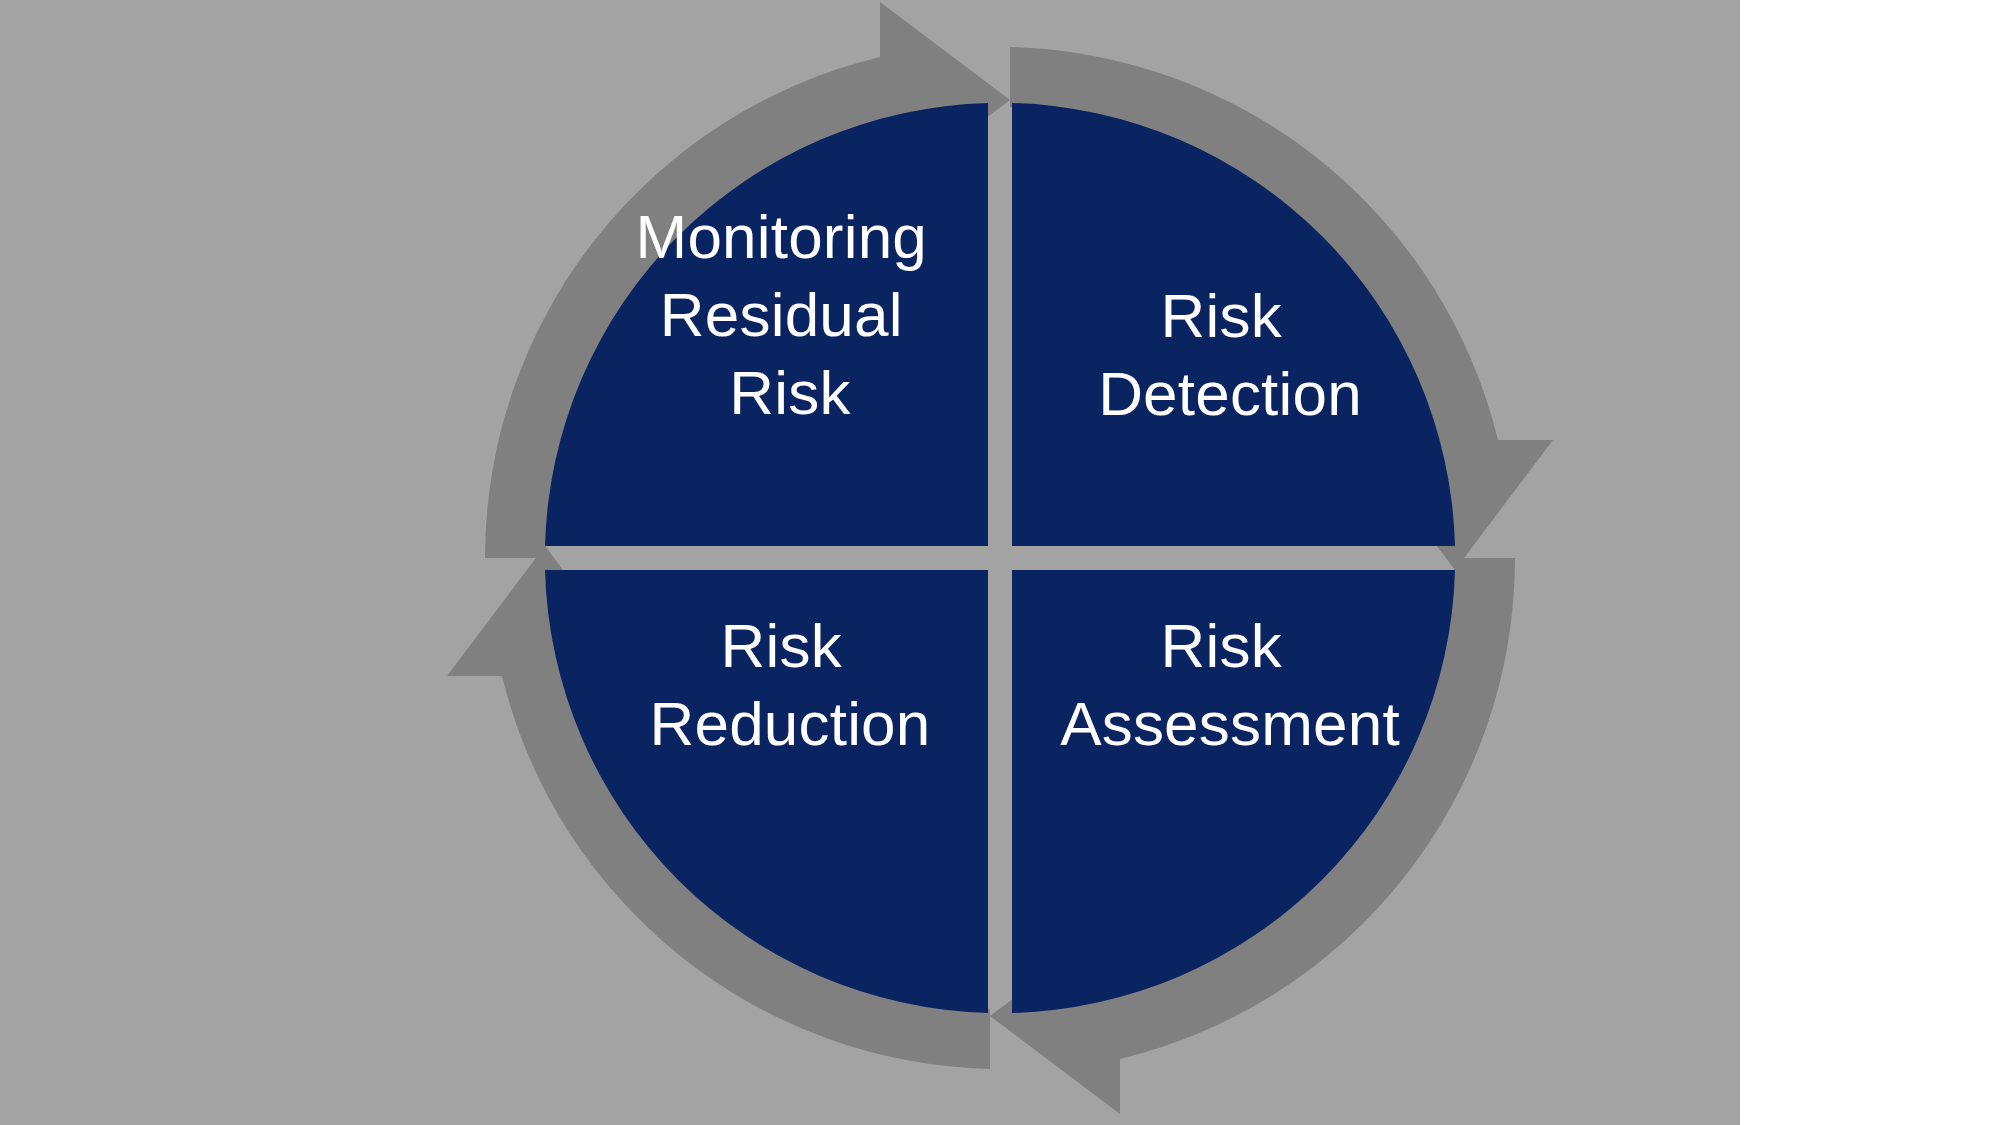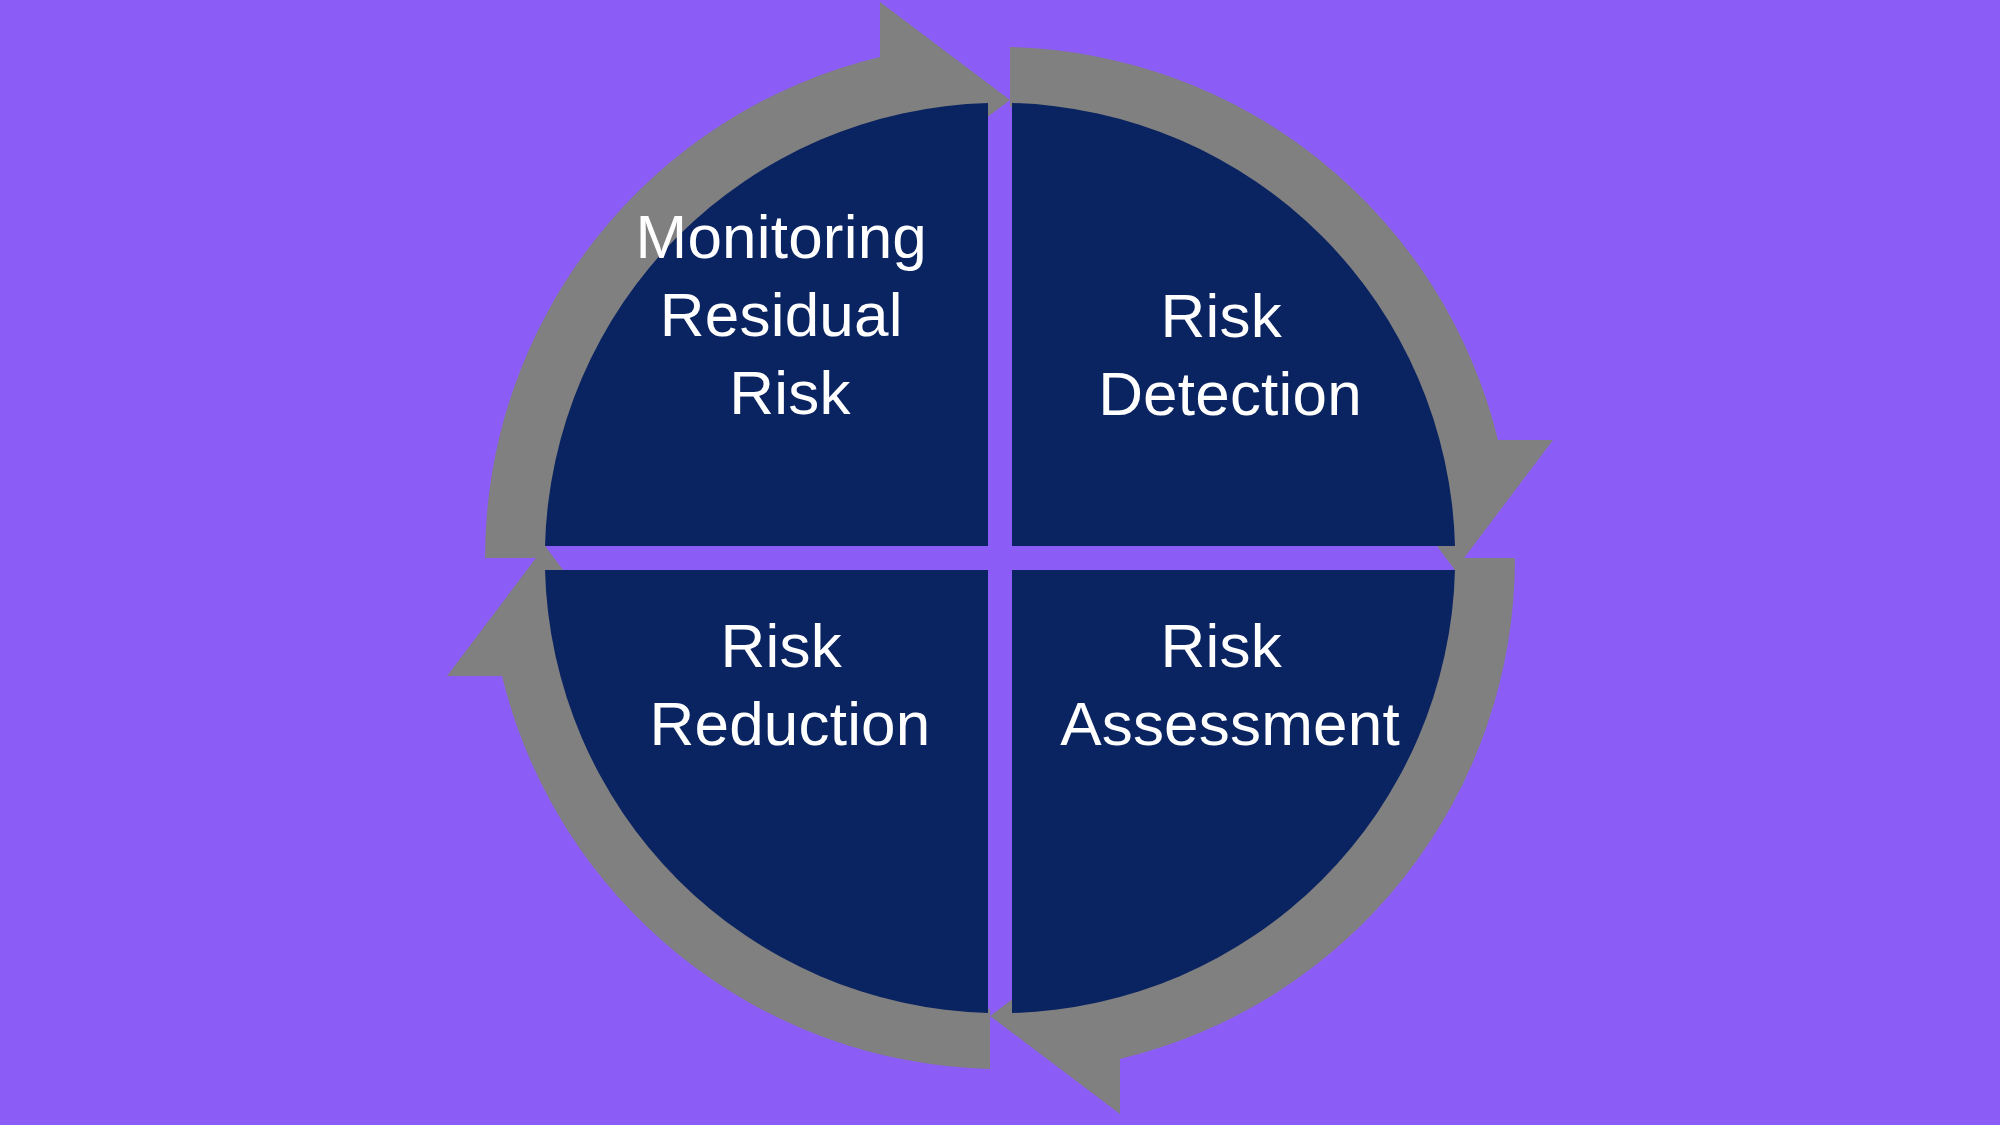--- a/index.html
+++ b/index.html
@@ -9,23 +9,23 @@
     background: #ffffff;
   }
   body {
     width: 2000px;
     height: 1125px;
     overflow: hidden;
     font-family: "Liberation Sans", sans-serif;
   }
   #diagram-root {
     position: relative;
-    width: 2000px;
+    width: 1740px;
     height: 1125px;
-    background: #8b5cf6;
+    background: #a3a3a3;
     text-decoration: underline;
   }
   svg#cycle-svg {
     display: block;
     width: 2000px;
     height: 1125px;
   }
   .quadrant-label {
     font-family: "Liberation Sans", sans-serif;
     font-size: 62px;

